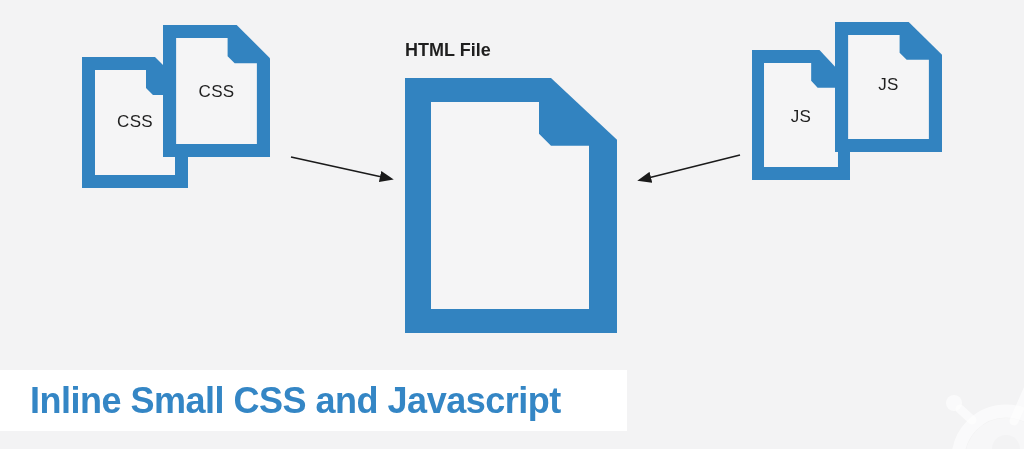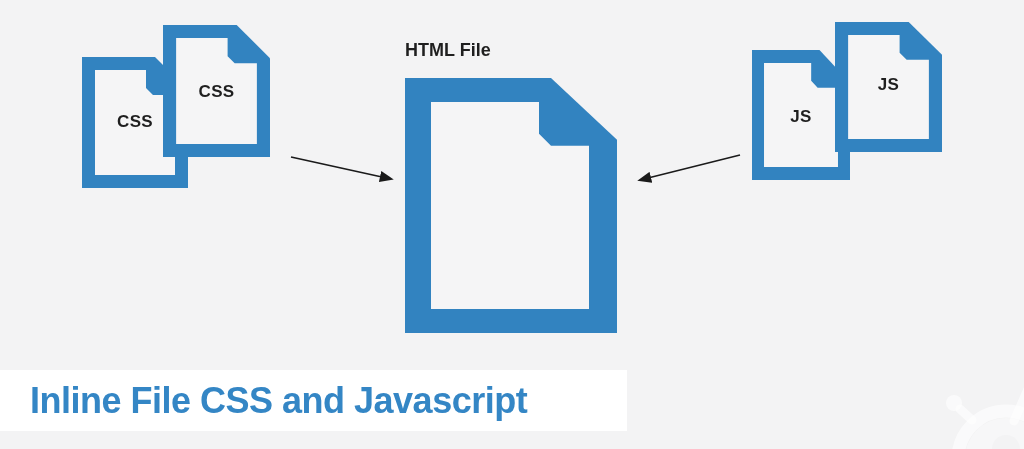--- a/index.html
+++ b/index.html
@@ -9,21 +9,21 @@
     background:#f3f3f4;
     overflow:hidden;
     font-family:"Liberation Sans","DejaVu Sans",sans-serif;
   }
   .file{position:absolute;}
   .file svg{display:block;width:100%;height:100%;}
   .file-outer{fill:#3283c0;}
   .file-inner{fill:#f5f5f6;}
   .file-label{
     position:absolute;left:0;right:0;text-align:center;
-    font-weight:700;font-size:17px;color:#1f1f1f;letter-spacing:.3px;
+    font-weight:400;font-size:17px;color:#1f1f1f;letter-spacing:.3px;
   }
   
   #css-file-front{left:82px;top:57px;width:106px;height:131px;z-index:1;}
   #css-file-back {left:163px;top:25px;width:107px;height:132px;z-index:2;}
   #js-file-front {left:752px;top:50px;width:98px;height:130px;z-index:1;}
   #js-file-back  {left:835px;top:22px;width:107px;height:130px;z-index:2;}
   #html-file     {left:405px;top:78px;width:212px;height:255px;z-index:1;}
 
   #css-file-front .file-label{top:55px;}
   #css-file-back  .file-label{top:57px;}
@@ -120,21 +120,21 @@
   <svg class="arrow" id="right-arrow" viewBox="0 0 120 42">
     <defs>
       <marker id="ah2" viewBox="0 0 10 8" refX="8" refY="4" markerWidth="9" markerHeight="7" orient="auto">
         <path d="M0,0 L10,4 L0,8 Z" fill="#1a1a1a"></path>
       </marker>
     </defs>
     <line x1="112" y1="8" x2="12" y2="33" stroke="#1a1a1a" stroke-width="1.6" marker-end="url(#ah2)"></line>
   </svg>
 
   <div id="title-strip">
-    <div id="main-title">Inline File CSS and Javascript</div>
+    <div id="main-title">Inline Small CSS and Javascript</div>
   </div>
 
   <svg id="watermark" viewBox="0 0 110 100">
     <circle cx="92" cy="110" r="41" fill="rgba(255,255,255,0.35)"></circle>
     <circle cx="92" cy="110" r="48" fill="none" stroke="rgba(255,255,255,0.6)" stroke-width="13"></circle>
     <circle cx="92" cy="100" r="14" fill="#f3f3f4"></circle>
     <path d="M85,108 L99,108 L95,130 L89,130 Z" fill="#f3f3f4"></path>
     <circle cx="40" cy="54" r="8" fill="rgba(255,255,255,0.6)"></circle>
     <line x1="46" y1="60" x2="58" y2="71" stroke="rgba(255,255,255,0.6)" stroke-width="9" stroke-linecap="round"></line>
     <line x1="100" y1="72" x2="114" y2="40" stroke="rgba(255,255,255,0.6)" stroke-width="9" stroke-linecap="round"></line>

